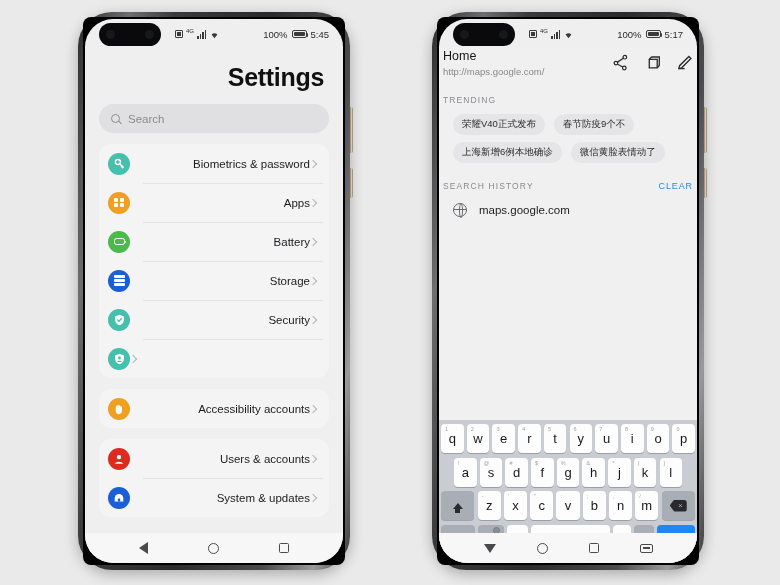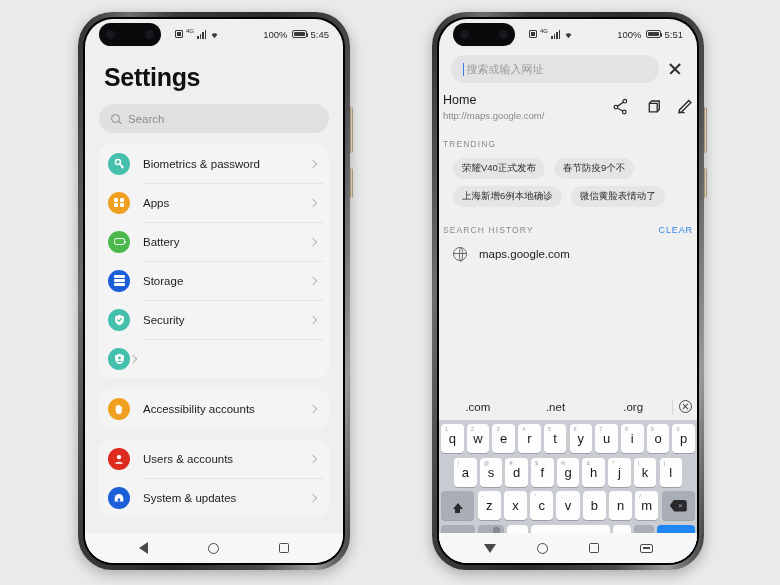--- a/index.html
+++ b/index.html
@@ -14,21 +14,21 @@
   
   .phone {
     position:absolute;
     border-radius:34px;
     background:linear-gradient(100deg,#2b2b2d 0%,#6e6e70 14%,#3a3a3c 26%,#2a2a2c 52%,#4a4a4c 76%,#9a9a9c 90%,#3a3a3c 100%);
     padding:5px;
     box-shadow:0 4px 14px rgba(0,0,0,.28);
   }
   .phone-inner {
     width:100%; height:100%;
-    border-radius:30px;
+    border-radius:8px;
     background:#000;
     padding:2px;
     overflow:hidden;
   }
   .screen {
     width:100%; height:100%;
     border-radius:28px;
     background:#efeff0;
     overflow:hidden;
     position:relative;
@@ -106,21 +106,21 @@
     width:15px; height:8px;
     border:1.2px solid #3a3a3a;
     border-radius:2px;
     position:relative;
     padding:1px;
   }
   .ico-batt::after{content:"";position:absolute;right:-2.6px;top:2px;width:1.6px;height:3.5px;background:#3a3a3a;border-radius:0 1px 1px 0;}
   .ico-batt i { display:block; height:100%; width:100%; background:#3a3a3a; border-radius:1px; }
 
   
-  .settings-body { padding:0 14px; height:calc(100% - 30px); position:relative; }
+  .settings-body { padding:0 14px; height:calc(100% - 30px); position:relative;text-align:right; }
   .settings-title {
     font-size:25px;
     font-weight:bold;
     color:#101010;
     letter-spacing:-.3px;
     padding:14px 5px 12px;
   }
   .search-pill {
     height:29px;
     border-radius:15px;
@@ -515,33 +515,26 @@
             </span>
           <svg width="11" height="9" viewBox="0 0 11 9">
             <path d="M5.5 8.2 L8.4 4.6 A4.4 4.4 0 0 0 2.6 4.6 Z" fill="#3a3a3a"></path>
           </svg>
         </div>
         <div class="sb-right">
           <span>100%</span>
           <span class="ico-batt">
               <i></i>
             </span>
-          <span>5:51</span>
+          <span>5:17</span>
         </div>
       </div>
 
       <div class="browser-body">
 
-        <div class="url-bar-wrap">
-          <div class="url-pill">
-            <span class="caret"></span>
-            <span>搜索或输入网址</span>
-          </div>
-          <span class="close-x"></span>
-        </div>
 
         <div class="home-block">
           <div class="home-txt">
             <div class="home-title">Home</div>
             <div class="home-url">http://maps.google.com/</div>
           </div>
           <div class="home-icons">
             <svg width="17" height="17" viewBox="0 0 18 18">
               <circle cx="13.6" cy="3.4" r="1.9" fill="none" stroke="#2a2a2e" stroke-width="1.3"></circle>
               <circle cx="4.2" cy="9.6" r="1.9" fill="none" stroke="#2a2a2e" stroke-width="1.3"></circle>
@@ -570,29 +563,20 @@
         <div class="sec-head">
           <span>SEARCH HISTORY</span>
           <span class="clear-link">CLEAR</span>
         </div>
         <div class="hist-item">
           <span class="globe"></span>
           <span class="hist-txt">maps.google.com</span>
         </div>
 
         <div class="keyboard">
-          <div class="kb-suggest">
-            <span class="s">.com</span>
-            <span class="s">.net</span>
-            <span class="s">.org</span>
-            <span class="sep"></span>
-            <span class="kb-del-circle">
-                <span class="xcirc"></span>
-              </span>
-          </div>
 
           <div class="kb-rows">
             <div class="kb-row r1">
               <span class="key">
                   <sup>1</sup>
                   <b style="font-weight:400">q</b>
                 </span>
               <span class="key">
                   <sup>2</sup>
                   <b style="font-weight:400">w</b>

